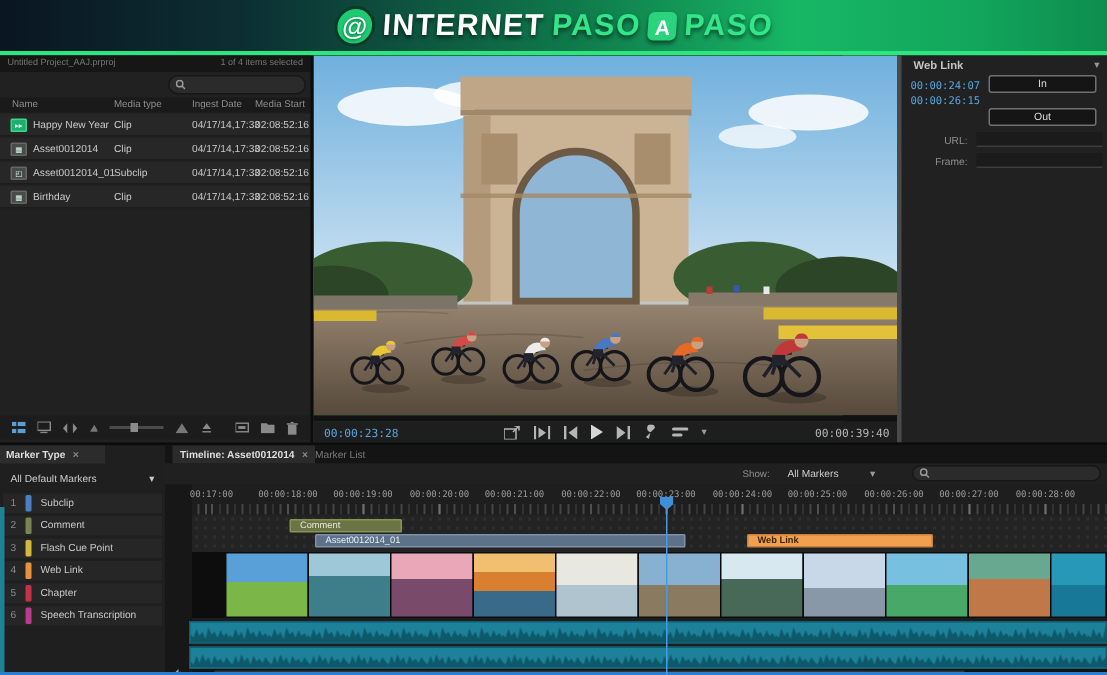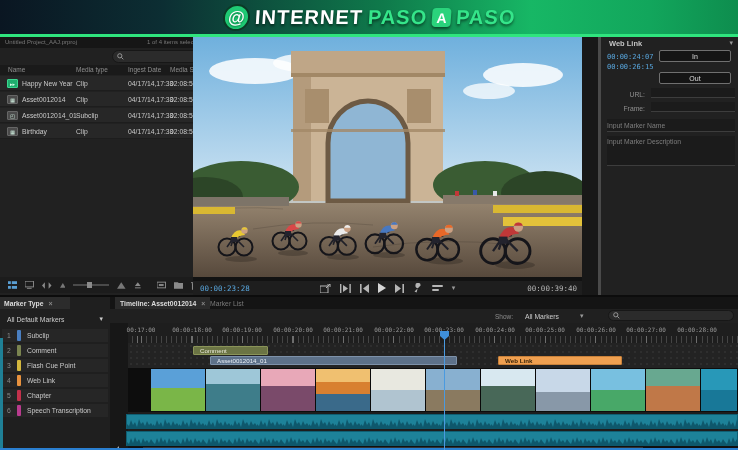--- a/index.html
+++ b/index.html
@@ -48,21 +48,21 @@
   .pp-cell.n{ left:22px; top:4px; } .pp-cell.t{ left:76px; top:4px; }
   .pp-cell.i{ left:128px; top:4px; } .pp-cell.s{ left:170px; top:4px; }
   .pp-toolbar{ left:0; top:240px; width:207px; height:16px; background:#1c1c1c;
     display:flex; align-items:center; gap:8px; padding:0 8px; }
   .pp-toolbar svg{ display:block; }
   .tb-spacer{ flex:1; }
   .slider-track{ width:38px; height:2px; background:#4a4a4a; position:relative; }
   .slider-knob{ position:absolute; left:14px; top:-2px; width:5px; height:6px; background:#8a8a8a; }
 
   
-  .mon{ left:193px; top:37px; width:353px; height:258px; background:#14532d; }
+  .mon{ left:209px; top:37px; width:353px; height:258px; background:#14532d; }
   .mon-preview{ left:0; top:0; width:389px; height:240px; overflow:hidden; }
   .mon-scrub{ left:0; top:240px; width:389px; height:4px; background:#121212; }
   .mon-bar{ left:0; top:244px; width:389px; height:14px; background:#1e1e1e;
     display:flex; align-items:center; }
   .tc-cur{ position:absolute; left:7px; top:3px; font-size:7.5px; color:#58a6dd; }
   .tc-tot{ position:absolute; right:5px; top:3px; font-size:7.5px; color:#b5b5b5; }
   .mon-controls{ position:absolute; left:0; top:0; width:389px; height:14px;
     display:flex; align-items:center; justify-content:center; gap:9px; }
   .mon-controls svg{ display:block; }
   .chev{ color:#9a9a9a; font-size:7px; }
@@ -366,22 +366,20 @@
     <span class="abs me-title">Web Link</span>
     <span class="abs me-chev">▾</span>
     <span class="me-tc mono" style="left:6px;top:16px">00:00:24:07</span>
     <div class="me-btn" style="left:58px;top:13px">In</div>
     <span class="me-tc mono" style="left:6px;top:26px">00:00:26:15</span>
     <div class="me-btn" style="left:58px;top:35px">Out</div>
     <span class="me-label" style="left:8px;top:54px">URL:</span>
     <div class="me-line" style="left:50px;top:51px;width:84px"></div>
     <span class="me-label" style="left:8px;top:68px">Frame:</span>
     <div class="me-line" style="left:50px;top:65px;width:84px"></div>
-    <input class="me-field" style="top: 82px; height: 13px;" placeholder="Input Marker Name">
-    <textarea class="me-field" style="top: 99px; height: 30px;" placeholder="Input Marker Description"></textarea>
   </section>
 
   <div class="abs hairline" style="left:0;top:295px;width:738px;height:2px"></div>
 
   <section class="abs mt">
     <div class="abs mt-tab">
       <span>Marker Type</span>
       <span class="mt-tabx">×</span>
     </div>
     <div class="abs mt-dd">

